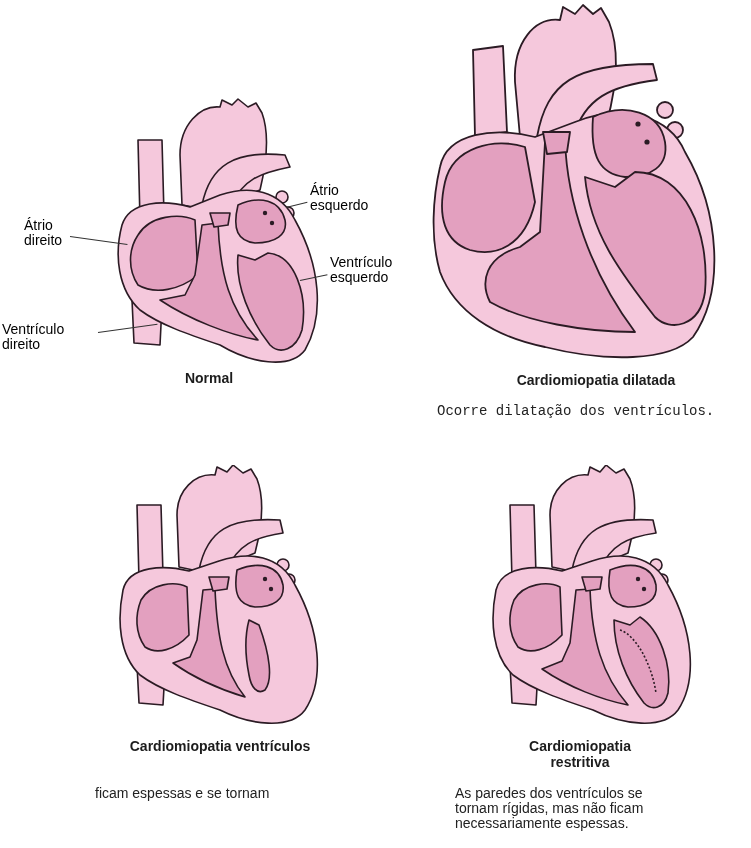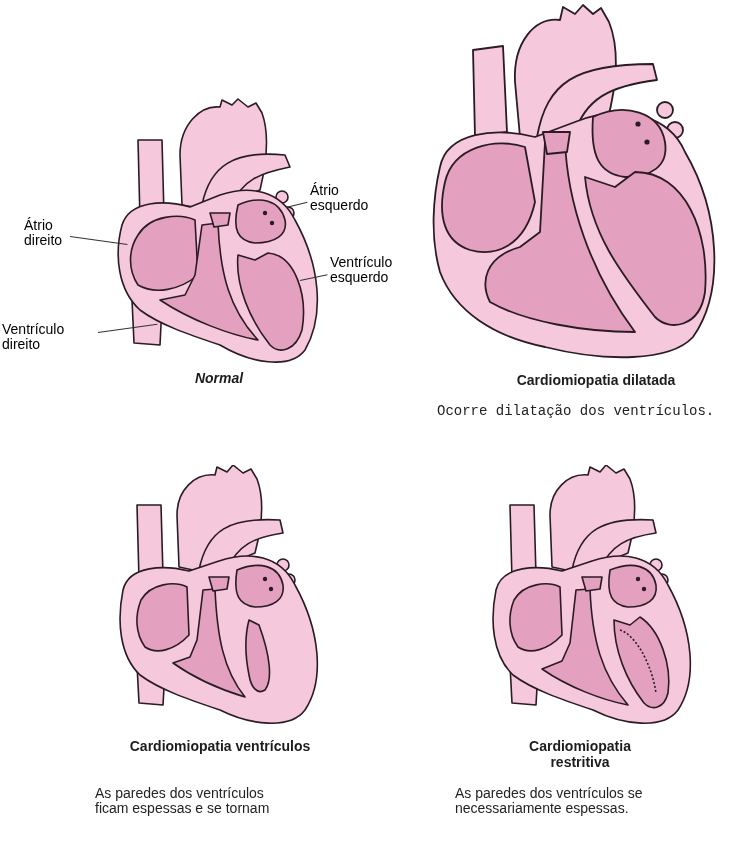--- a/index.html
+++ b/index.html
@@ -63,21 +63,21 @@
     <div>esquerdo</div>
   </div>
   <div class="leader" style="left:300px; top:280px; width:28px; transform:rotate(-12deg);"></div>
 
   <div class="label" style="left:2px; top:322px;">
     <div>Ventrículo</div>
     <div>direito</div>
   </div>
   <div class="leader" style="left:98px; top:332px; width:60px; transform:rotate(-8deg);"></div>
 
-  <div class="title" style="left:144px; top:370px; width:150px;font-style:italic;">Normal</div>
+  <div class="title" style="left:134px; top:370px; width:150px;">Normal</div>
 </div>
 
 <div class="panel">
   <svg class="heart" style="left:425px; top:2px;" width="300" height="362" viewBox="0 0 300 362">
     <g stroke="#2b1b24" stroke-width="1.8" stroke-linejoin="round">
       <path d="M48 48 L78 44 L82 130 L50 135 Z" fill="#f5c8dc"></path>
       <path d="M90 80 C88 40 110 15 135 18 L138 5 L150 12 L158 3 L168 12 L176 6 L184 20 C196 50 190 90 182 120 L120 140 L95 135 Z" fill="#f5c8dc"></path>
       <path d="M112 135 C122 80 150 62 228 62 L232 78 C185 84 160 96 148 135 Z" fill="#f5c8dc"></path>
       <circle cx="240" cy="108" r="8" fill="#f5c8dc"></circle>
       <circle cx="250" cy="128" r="8" fill="#f5c8dc"></circle>
@@ -111,21 +111,20 @@
       <path d="M88 125 L100 124 C102 170 108 205 130 232 C110 226 82 215 58 198 L75 192 L82 175 Z" fill="#e3a0bf"></path>
       <path d="M134 155 L144 160 C155 190 158 215 150 225 C142 230 136 222 134 210 C130 190 130 170 134 155 Z" fill="#e3a0bf"></path>
       <path d="M94 112 L114 112 L112 124 L98 126 Z" fill="#e3a0bf"></path>
     </g>
     <circle cx="150" cy="114" r="2.2" fill="#2b1b24"></circle>
     <circle cx="156" cy="124" r="2.2" fill="#2b1b24"></circle>
   </svg>
 
   <div class="title" style="left:70px; top:738px; width:300px;">Cardiomiopatia ventrículos</div>
   <div class="desc" style="left:95px; top:786px; width:280px;">
-    <div>As paredes dos ventrículos</div>
     <div>ficam espessas e se tornam</div>
   </div>
 </div>
 
 <div class="panel">
   <svg class="heart" style="left:490px; top:465px;" width="215" height="265" viewBox="0 0 215 265">
     <g stroke="#2b1b24" stroke-width="1.6" stroke-linejoin="round">
       <path d="M20 40 L44 40 L46 110 L22 115 Z" fill="#f5c8dc"></path>
       <path d="M20 200 L48 205 L46 240 L22 238 Z" fill="#f5c8dc"></path>
       <path d="M60 50 C60 25 78 8 98 10 L100 2 L110 7 L116 0 L126 8 L134 4 L140 14 C148 35 144 65 138 88 L90 108 L62 102 Z" fill="#f5c8dc"></path>
@@ -143,15 +142,16 @@
     <circle cx="148" cy="114" r="2.2" fill="#2b1b24"></circle>
     <circle cx="154" cy="124" r="2.2" fill="#2b1b24"></circle>
   </svg>
 
   <div class="title" style="left:470px; top:738px; width:220px;">
     <div>Cardiomiopatia</div>
     <div>restritiva</div>
   </div>
   <div class="desc" style="left:455px; top:786px; width:296px;">
     <div>As paredes dos ventrículos se</div>
+    <div>tornam rígidas, mas não ficam</div>
     <div>necessariamente espessas.</div>
   </div>
 </div>
 
 </body></html>

